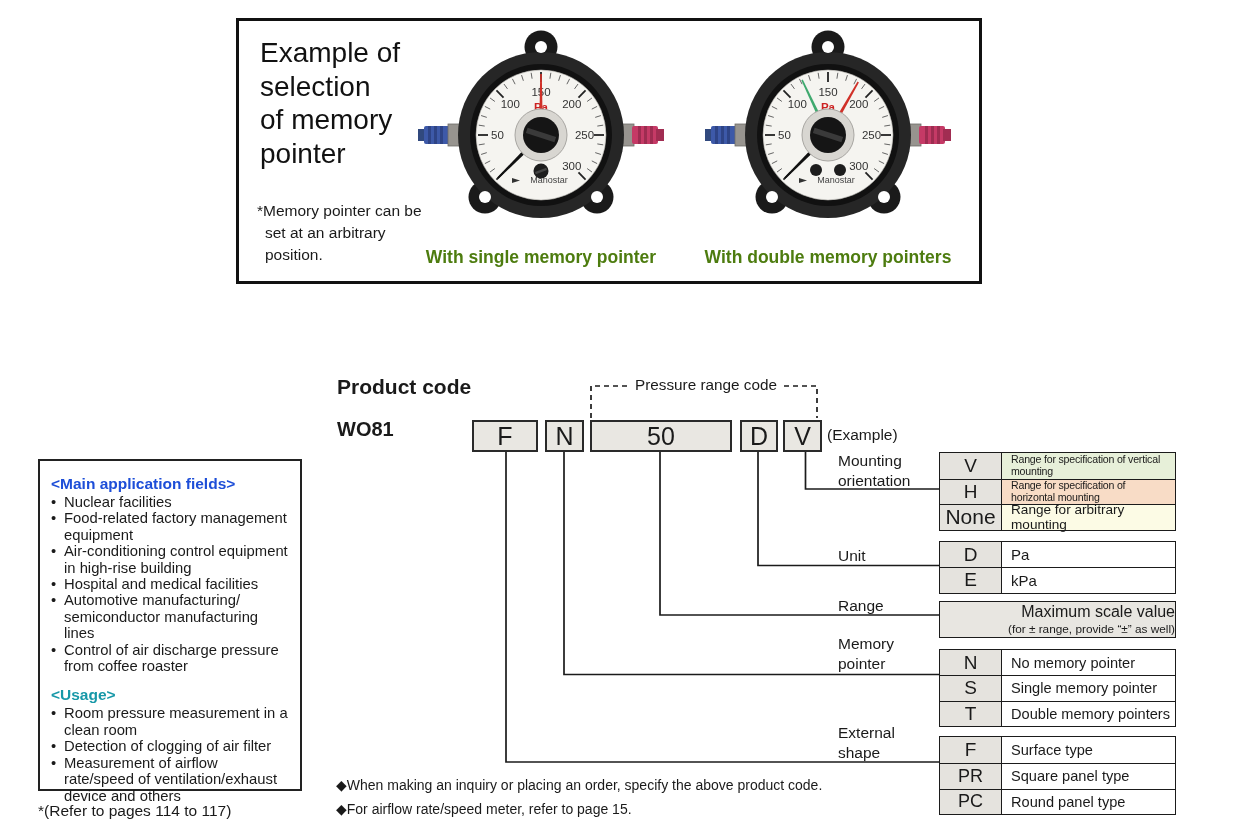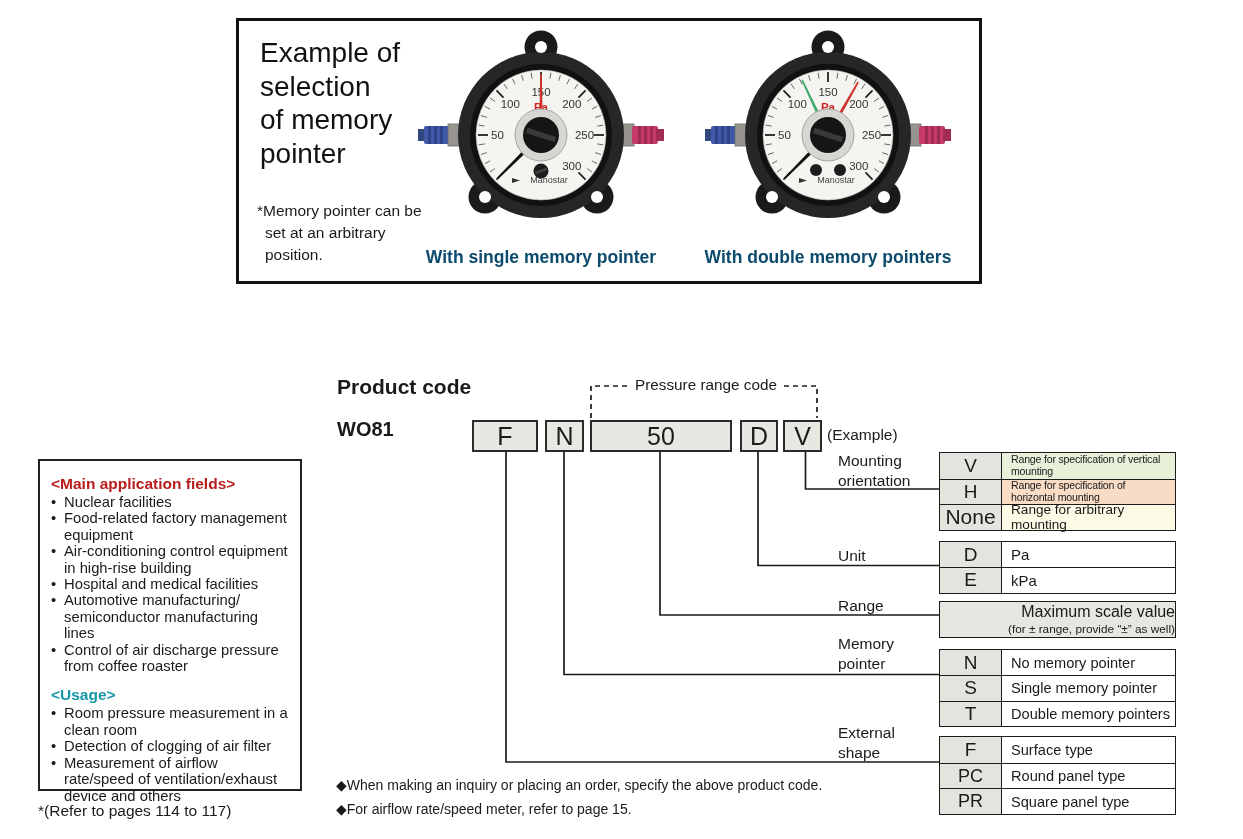--- a/index.html
+++ b/index.html
@@ -5,21 +5,21 @@
   html,body{margin:0;padding:0;background:#ffffff;}
   #page{position:relative;width:1243px;height:839px;background:#fff;overflow:hidden;
         font-family:"Liberation Sans","DejaVu Sans",sans-serif;color:#1a1a1a;}
   .abs{position:absolute;}
 
   
   #example-box{left:236px;top:18px;width:746px;height:266px;border:3px solid #111;box-sizing:border-box;}
   #example-title{left:260px;top:36px;width:200px;font-size:28px;line-height:33.5px;font-weight:400;color:#111;}
   #example-note{left:257px;top:200px;width:176px;font-size:15.5px;line-height:21.8px;
                 padding-left:8px;text-indent:-8px;}
-  .gauge-caption{top:247px;width:256px;text-align:center;font-weight:700;font-size:17.5px;color:#0c4a6e;}
+  .gauge-caption{top:247px;width:256px;text-align:center;font-weight:700;font-size:17.5px;color:#4d7c0f;}
 
   
   #product-heading{left:337px;top:375px;font-size:21px;font-weight:700;}
   #model{left:337px;top:418px;font-size:20px;font-weight:700;}
   .code-box{top:420px;height:32px;background:#e9e7e2;border:2px solid #2a2a2a;box-sizing:border-box;
             display:flex;align-items:center;justify-content:center;font-size:25px;font-weight:500;color:#1a1a1a;}
   #example-label{left:827px;top:426px;font-size:15.5px;}
   #range-code-label{left:628px;top:376px;width:156px;text-align:center;font-size:15.3px;background:#fff;}
 
   
@@ -284,37 +284,37 @@
       </div>
       <div class="abs legend-label" style="top: 723px;">
         <div>External</div>
         <div>shape</div>
       </div>
       <div class="abs legend-table" style="top: 736px;">
         <div class="legend-row" style="height: 25.8px;">
           <div class="legend-code" style="font-size: 19px;">F</div>
           <div class="legend-desc" style="font-size: 14.6px; background: rgb(255, 255, 255);">Surface type</div>
         </div>
+        <div class="legend-row" style="height: 25.8px;">
+          <div class="legend-code" style="font-size: 18px;">PR</div>
+          <div class="legend-desc" style="font-size: 14.6px; background: rgb(255, 255, 255);">Square panel type</div>
+        </div>
         <div class="legend-row" style="height: 25.7px;">
           <div class="legend-code" style="font-size: 18px;">PC</div>
           <div class="legend-desc" style="font-size: 14.6px; background: rgb(255, 255, 255);">Round panel type</div>
-        </div>
-        <div class="legend-row" style="height: 25.8px;">
-          <div class="legend-code" style="font-size: 18px;">PR</div>
-          <div class="legend-desc" style="font-size: 14.6px; background: rgb(255, 255, 255);">Square panel type</div>
         </div>
       </div>
     </div>
   <div class="abs" id="range-box">
     <div class="l1">Maximum scale value</div>
     <div class="l2">(for ± range, provide “±” as well)</div>
   </div>
 
   <div class="abs" id="sidebar">
-    <div class="side-title" style="color: #b91c1c;">&lt;Main application fields&gt;</div>
+    <div class="side-title" style="color: #1d4ed8;">&lt;Main application fields&gt;</div>
     <div class="side-list" id="app-list">
         <div class="side-item">
           <span class="bullet">•</span>
           <span>Nuclear facilities</span>
         </div>
         <div class="side-item">
           <span class="bullet">•</span>
           <span>Food-related factory management equipment</span>
         </div>
         <div class="side-item">

